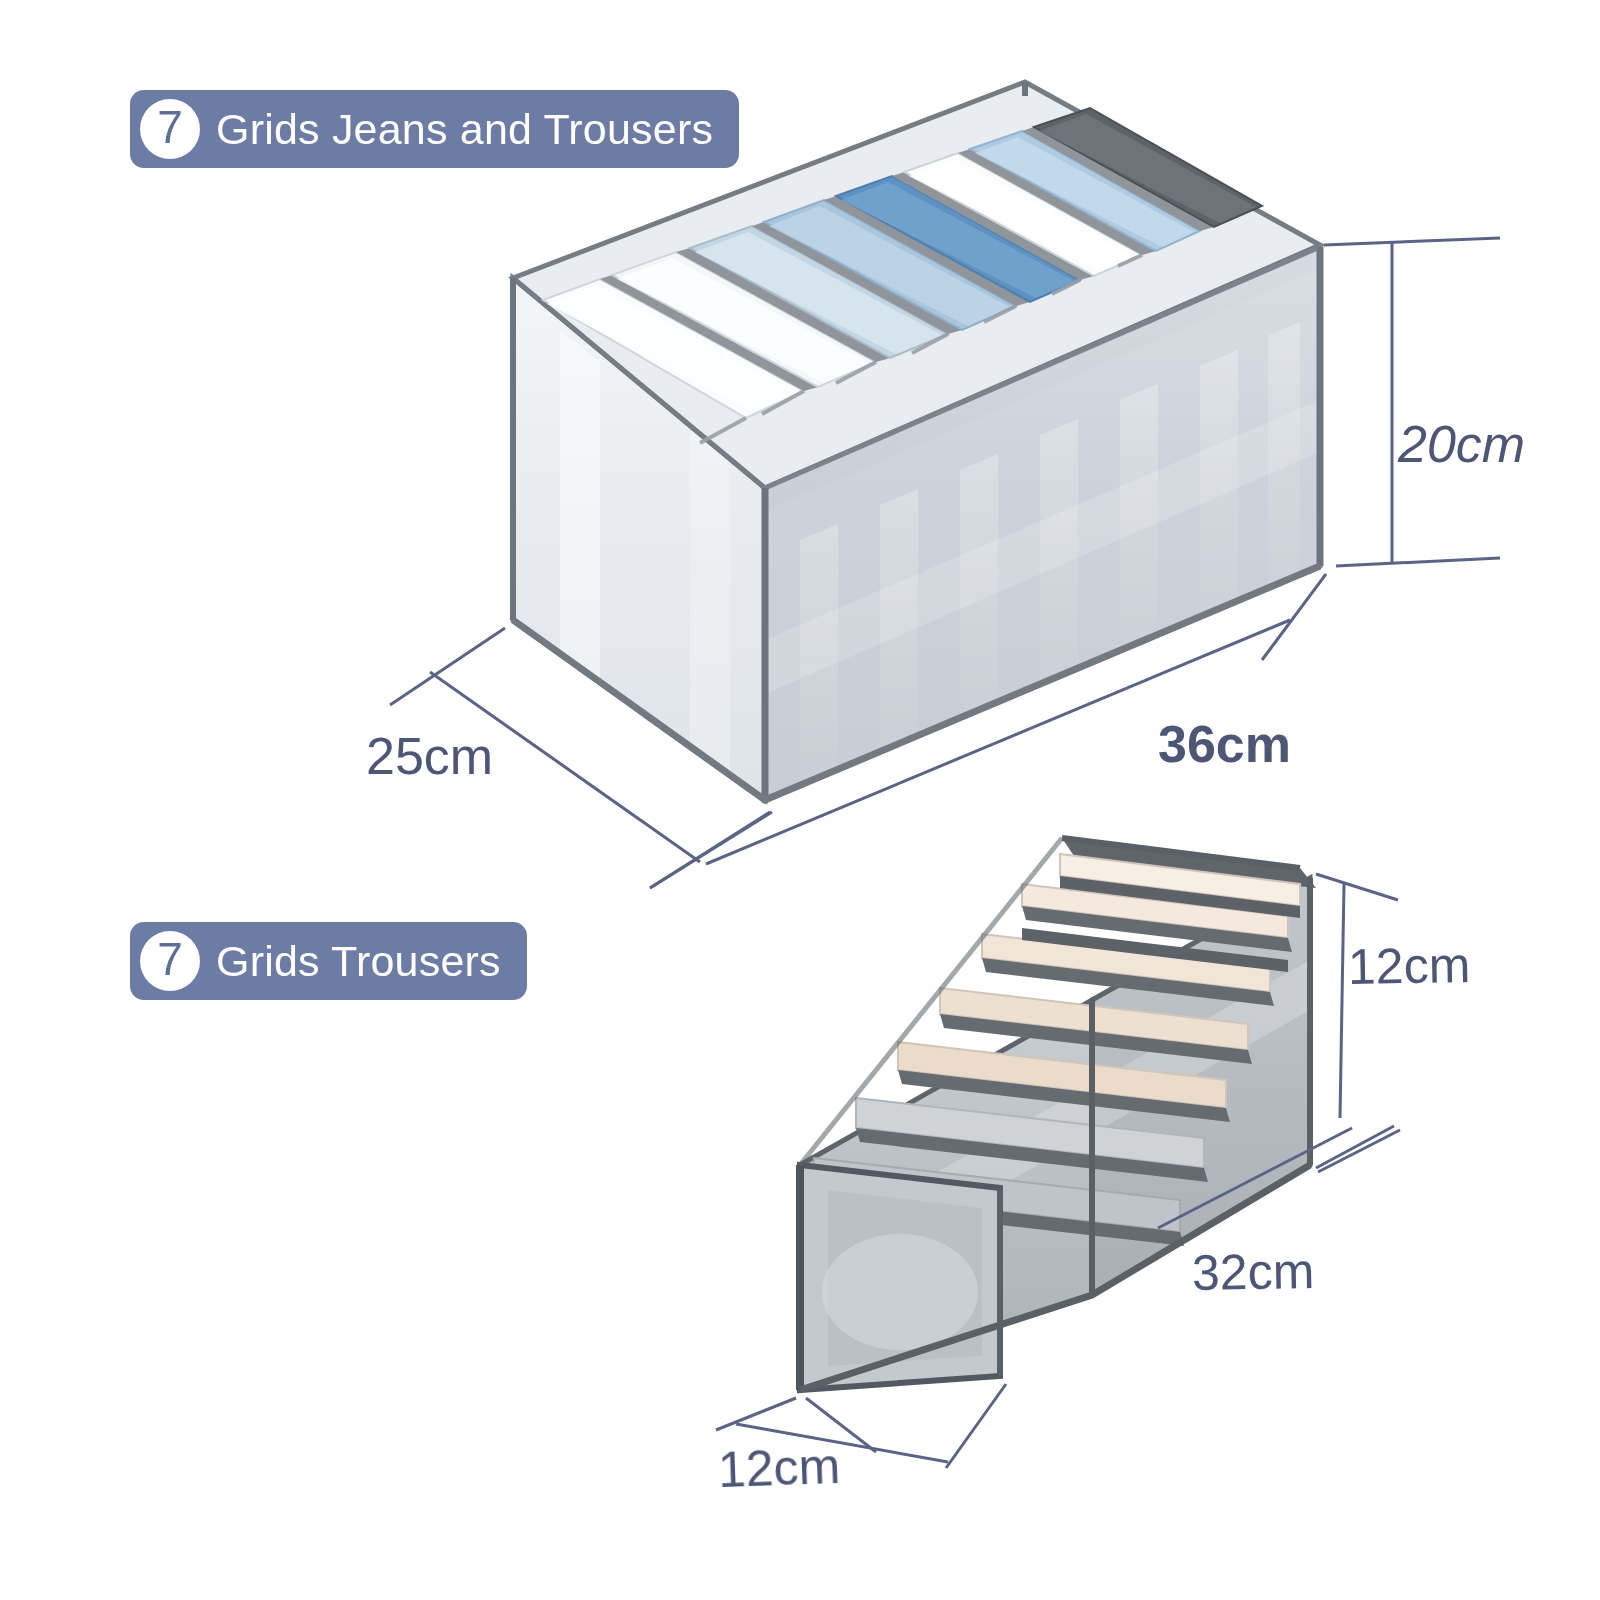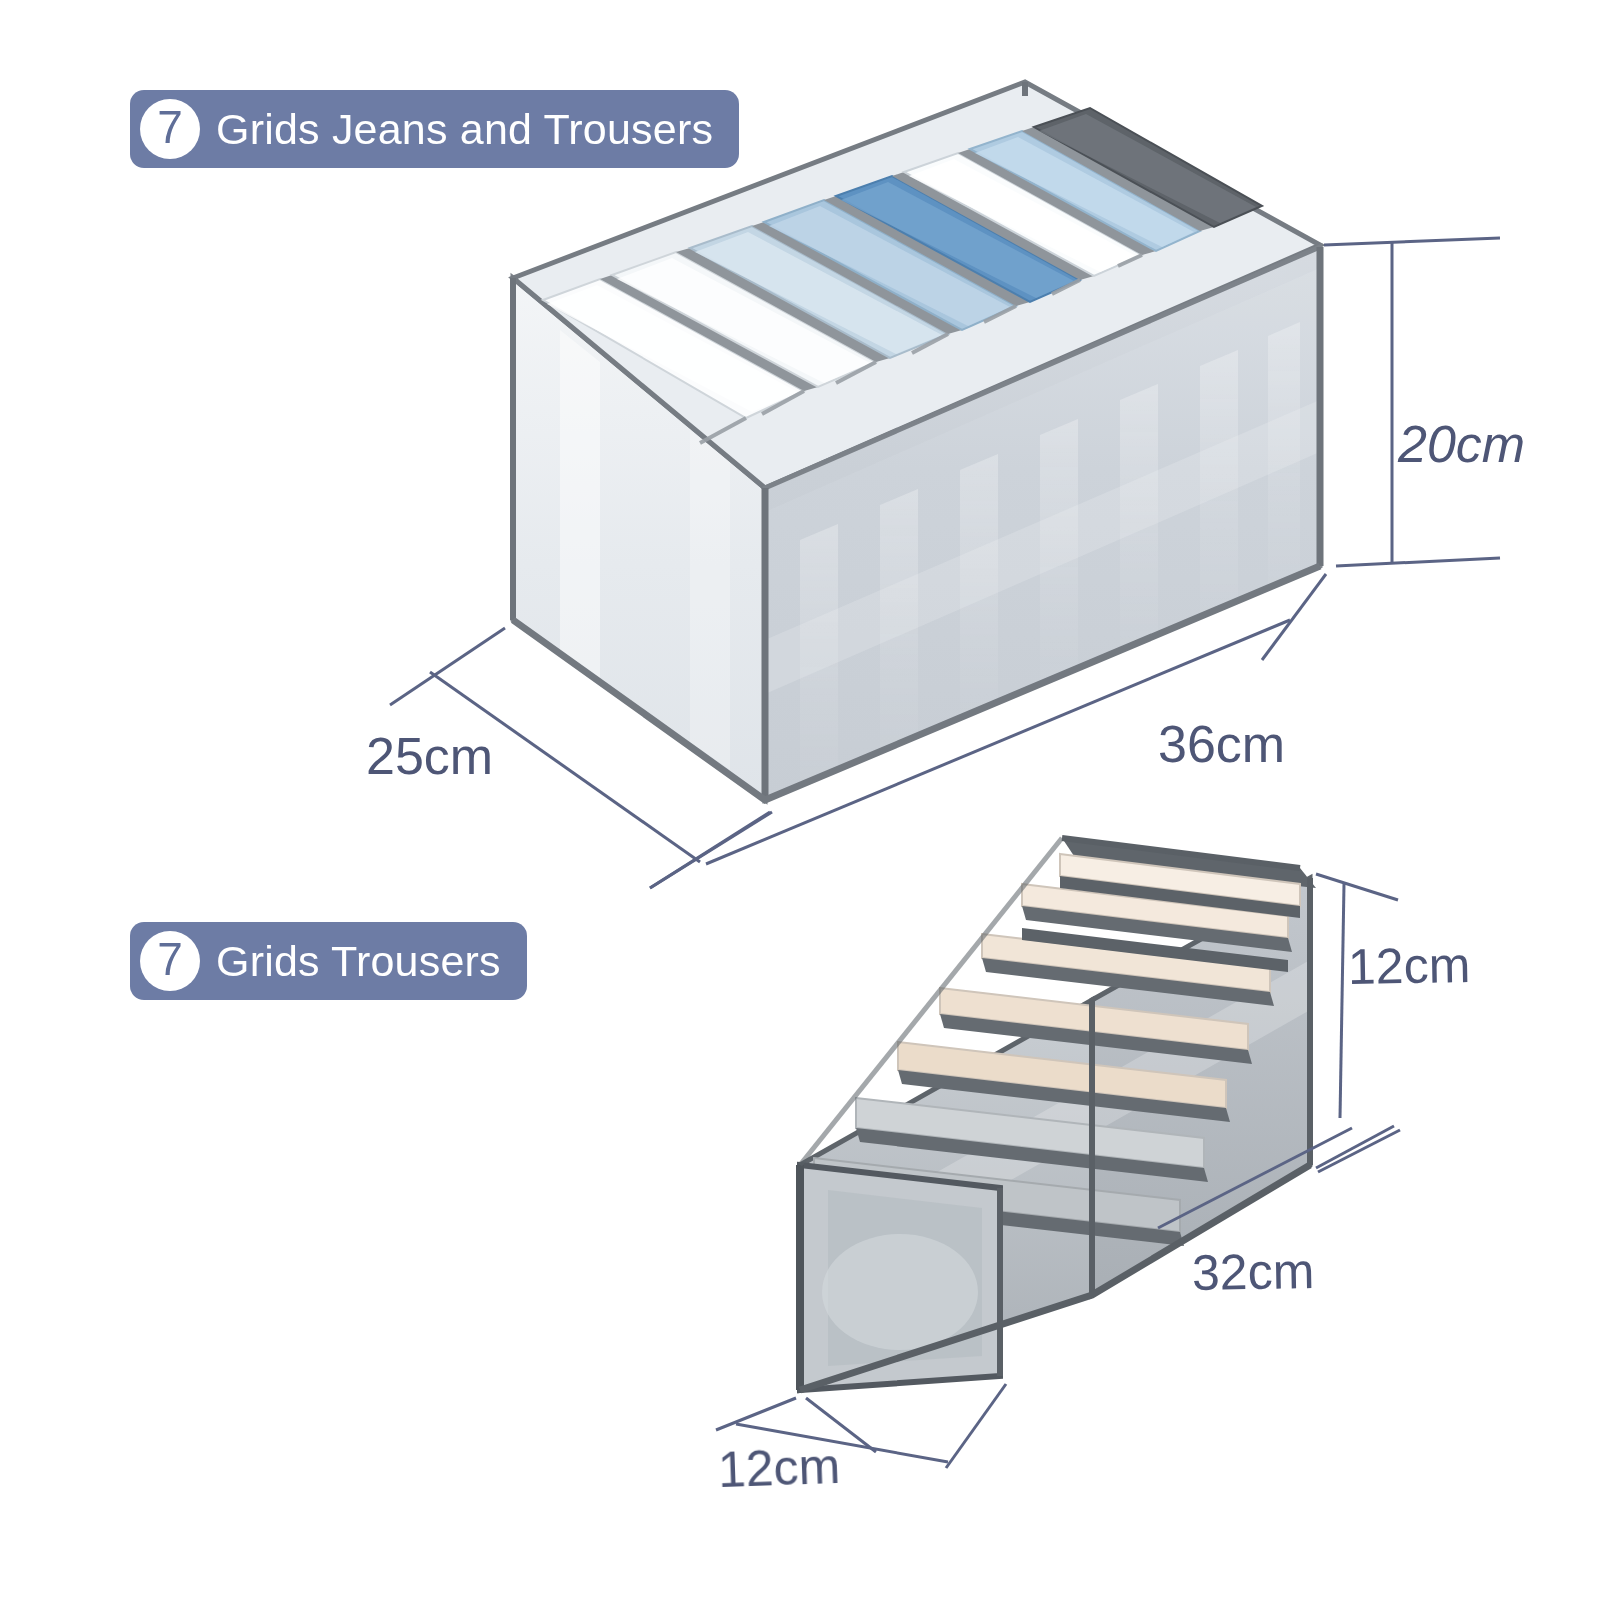--- a/index.html
+++ b/index.html
@@ -51,21 +51,21 @@
   .dim{
     position:absolute;
     color:#4e5676;
     font-size:52px;
     line-height:52px;
     white-space:nowrap;
   }
   .dim.small{font-size:50px;}
   #dim-20{left:1398px;top:418px;font-style:italic;}
   #dim-25{left:366px;top:722px;margin-top:8px;}
-  #dim-36{left:1158px;top:718px;}
+  #dim-36{left:1158px;top:718px;font-weight:bold;}
   #dim-12h{left:1348px;top:940px;transform:rotate(-1deg);}
   #dim-32{left:1192px;top:1246px;transform:rotate(-1deg);}
   #dim-12w{left:718px;top:1442px;transform:rotate(-2deg);}
 
   
   svg.scene{position:absolute;left:0;top:0;width:1600px;height:1600px;pointer-events:none;}
 </style>
 </head>
 <body>
 

